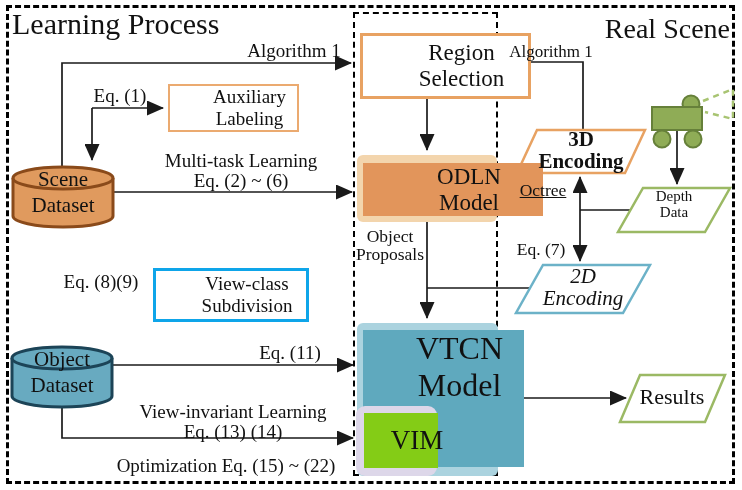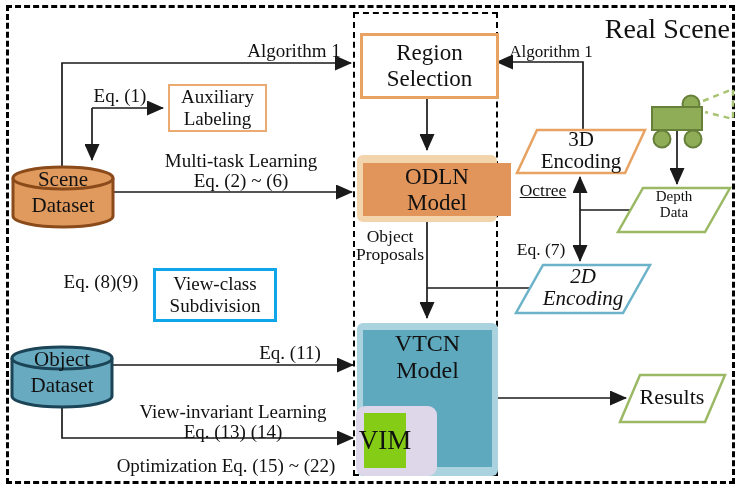--- a/index.html
+++ b/index.html
@@ -3,21 +3,21 @@
 <meta charset="utf-8">
 <style>
   html,body{margin:0;padding:0;background:#fff;}
   #canvas{
     position:relative;width:742px;height:490px;background:#ffffff;
     font-family:"Liberation Serif","DejaVu Serif",serif;color:#111;overflow:hidden;
   }
   .lbl{position:absolute;text-align:center;white-space:pre-line;line-height:1.04;z-index:3;}
   .region{position:absolute;border:3px dashed #000;z-index:1;}
   .box{position:absolute;display:flex;align-items:center;justify-content:center;
-       text-align:center;white-space:pre-line;background:#fff;z-index:2;}
+       text-align:center;white-space:pre-line;background:#fff;z-index:2;padding-left:32px;}
   .halo{position:absolute;z-index:2;border-radius:6px;}
   svg.layer{position:absolute;left:0;top:0;z-index:2;}
   .title{font-size:30px;}
 </style>
 </head>
 <body>
 
 <div id="canvas">
 
   <div class="region" style="left:6px;top:5px;width:723px;height:473px;"></div>
@@ -65,47 +65,48 @@
 
     <g>
       <path d="M703,101 L733,89 L733,119 L705,112" fill="none" stroke="#A8C472" stroke-width="2.5" stroke-dasharray="6,5"></path>
       <circle cx="691" cy="104" r="8.5" fill="#8FAC56" stroke="#66803A" stroke-width="2"></circle>
       <rect x="652" y="107" width="50" height="23" fill="#8FAC56" stroke="#66803A" stroke-width="2"></rect>
       <circle cx="662" cy="139" r="8.5" fill="#8FAC56" stroke="#66803A" stroke-width="2"></circle>
       <circle cx="693" cy="139" r="8.5" fill="#8FAC56" stroke="#66803A" stroke-width="2"></circle>
     </g>
   </svg>
 
+  <div class="lbl title" style="left:12px;top:8px;width:260px;text-align:left;">Learning Process</div>
   <div class="lbl title" style="left:560px;top:14px;width:170px;text-align:right;font-size:28px;">Real Scene</div>
 
   <div class="box" style="left:360px;top:33px;width:133px;height:60px;border:3px solid #E8A262;font-size:23px;">Region
 Selection</div>
   <div class="box" style="left:168px;top:84px;width:95px;height:44px;border:2px solid #EBAA70;font-size:19px;">Auxiliary
 Labeling</div>
   <div class="box" style="left:153px;top:268px;width:118px;height:48px;border:3px solid #0ea5e9;font-size:19px;">View-class
 Subdivision</div>
 
   <div class="halo" style="left:357px;top:155px;width:140px;height:67px;background:#F3D5AD;"></div>
   <div class="box" style="left:363px;top:163px;width:148px;height:53px;background:#E2955B;border:none;font-size:23px;">ODLN
 Model</div>
 
   <div class="halo" style="left:357px;top:323px;width:141px;height:153px;background:#ABD3DF;"></div>
   <div class="box" style="left:363px;top:330px;width:129px;height:137px;background:#5FA9BE;border:none;
-              font-size:24px;align-items:flex-start;padding-top:0;">VTCN
+              font-size:32px;align-items:flex-start;padding-top:0;">VTCN
 Model</div>
 
   <div class="halo" style="left:356px;top:406px;width:81px;height:70px;background:#DDD7E9;border-radius:9px;"></div>
   <div class="box" style="left:364px;top:413px;width:42px;height:55px;background:#84cc16;border:none;font-size:27px;">VIM</div>
 
   <div class="lbl" style="left:13px;top:166px;width:100px;font-size:21px;line-height:1.25;">Scene
 Dataset</div>
   <div class="lbl" style="left:12px;top:346px;width:100px;font-size:21px;line-height:1.25;">Object
 Dataset</div>
 
-  <div class="lbl" style="left:521px;top:129px;width:120px;font-size:21px;">3D
+  <div class="lbl" style="left:521px;top:129px;width:120px;font-size:21px;font-weight:bold;">3D
 Encoding</div>
   <div class="lbl" style="left:624px;top:189px;width:100px;font-size:15px;">Depth
 Data</div>
   <div class="lbl" style="left:523px;top:266px;width:120px;font-size:21px;font-style:italic;">2D
 Encoding</div>
   <div class="lbl" style="left:622px;top:386px;width:100px;font-size:22px;">Results</div>
 
   <div class="lbl" style="left:219px;top:41px;width:150px;font-size:19px;">Algorithm 1</div>
   <div class="lbl" style="left:491px;top:43px;width:120px;font-size:17px;">Algorithm 1</div>
   <div class="lbl" style="left:70px;top:86px;width:100px;font-size:19px;">Eq. (1)</div>

